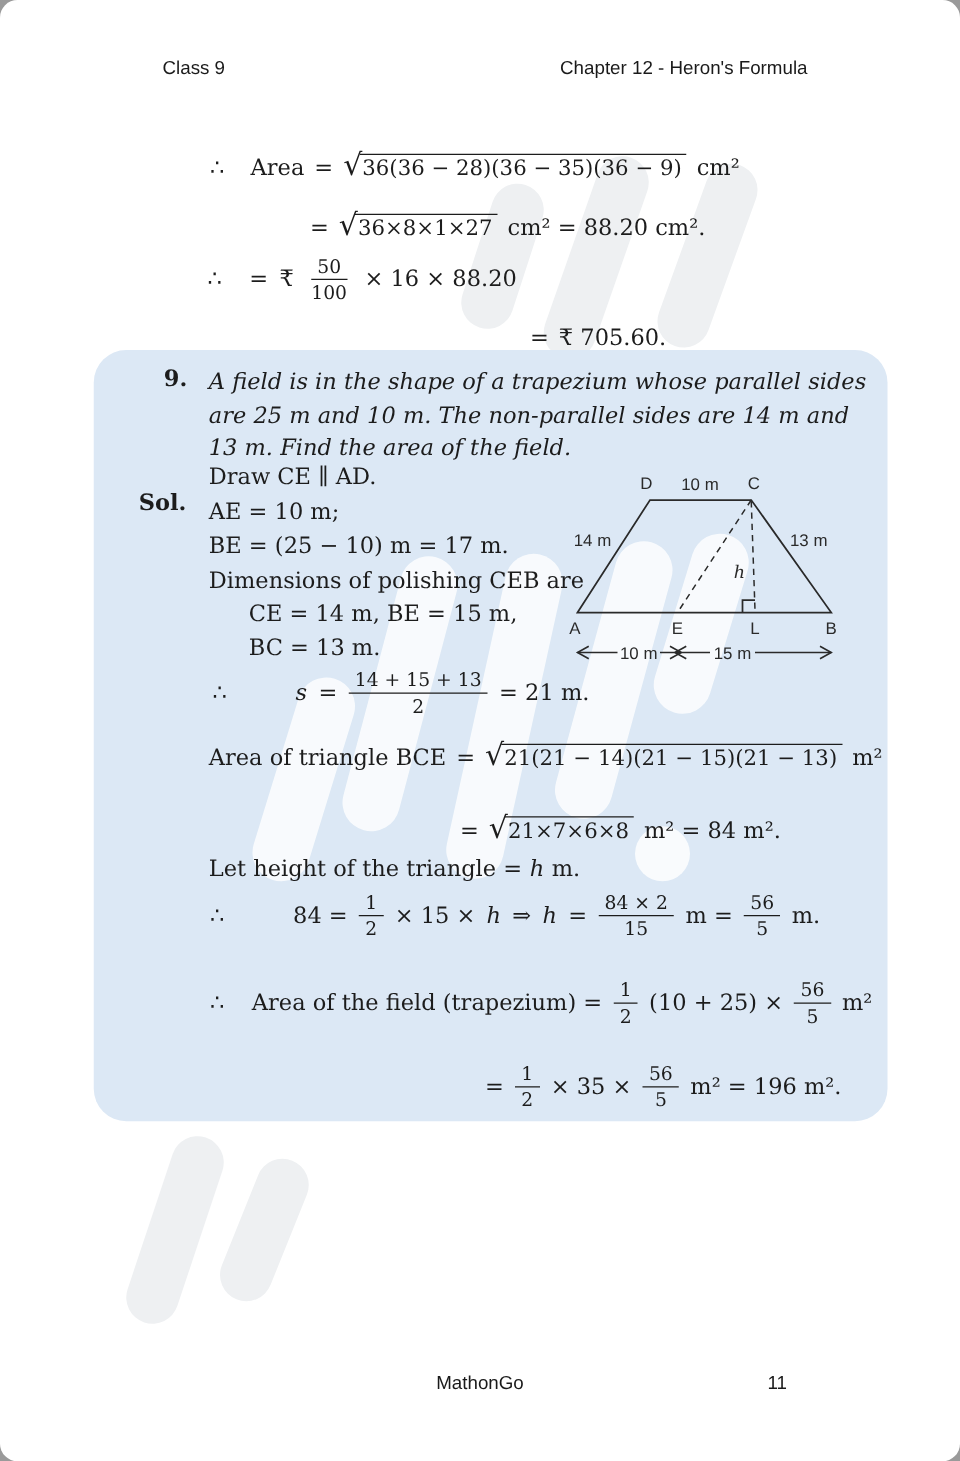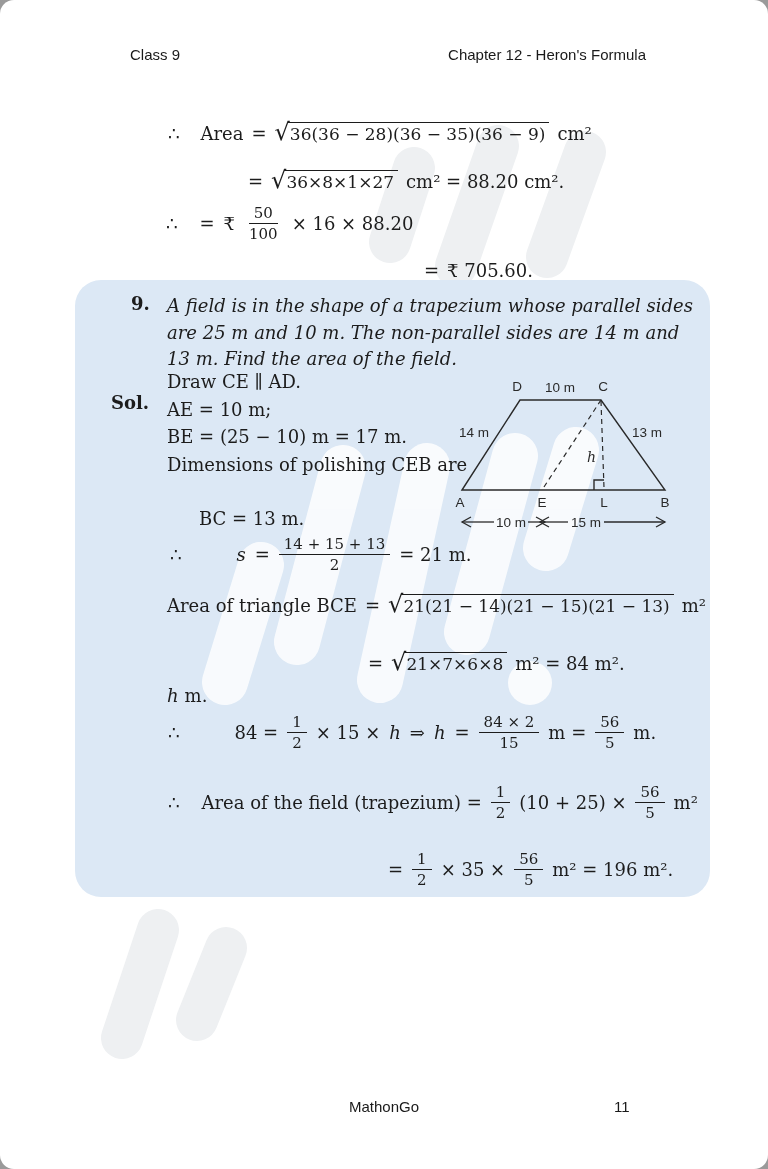--- a/index.html
+++ b/index.html
@@ -160,20 +160,21 @@
     </svg>
 
     <span class="trow q-num">9.</span>
     <span class="trow q-text">A field is in the shape of a trapezium whose parallel sides are 25 m and 10 m. The non-parallel sides are 14 m and 13 m. Find the area of the field.</span>
 
     <span class="trow sol-label">Sol.</span>
     <span class="trow sol-draw">Draw CE ∥ AD.</span>
     <span class="trow r-ae">AE = 10 m;</span>
     <span class="trow r-be">BE = (25 − 10) m = 17 m.</span>
     <span class="trow r-dims">Dimensions of polishing CEB are</span>
+    <span class="trow r-cebe">CE = 14 m, BE = 15 m,</span>
     <span class="trow r-bc">BC = 13 m.</span>
 
     <div class="mline center l-s">
       <span class="therefore wide">∴</span>
       <span class="ital">s</span>
       <span>=</span>
       <span class="frac">
           <span class="num">14 + 15 + 13</span>
           <span class="den">2</span>
         </span>
@@ -193,20 +194,21 @@
     <div class="mline l-bce2">
       <span>=</span>
       <span class="sqrt">
           <span class="rsign">√</span>
           <span class="rbody">21×7×6×8</span>
         </span>
       <span>m² = 84 m².</span>
     </div>
 
     <div class="trow r-let">
+      <span>Let height of the triangle =</span>
       <span class="ital">h</span>
       <span>m.</span>
     </div>
 
     <div class="mline center l-h">
       <span class="therefore wide">∴</span>
       <span>84 =</span>
       <span class="frac">
           <span class="num">1</span>
           <span class="den">2</span>

